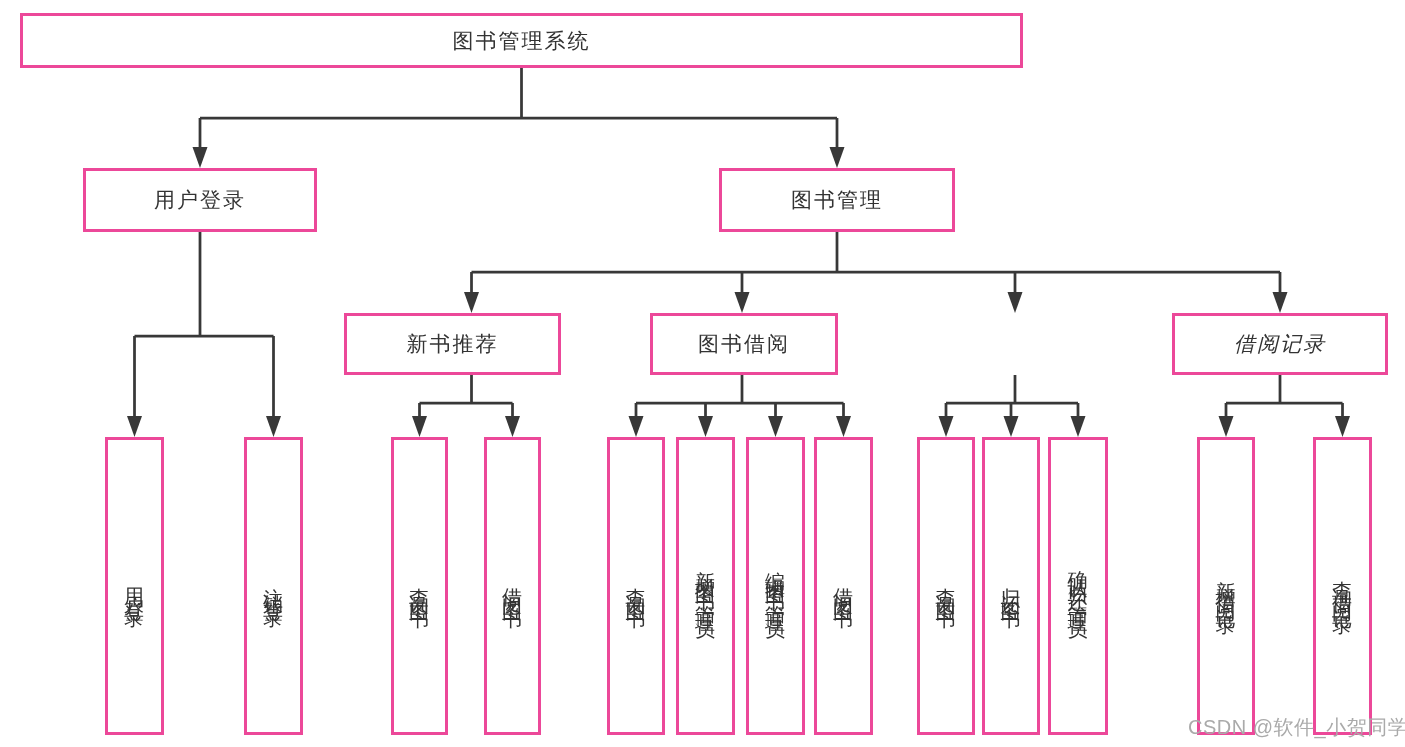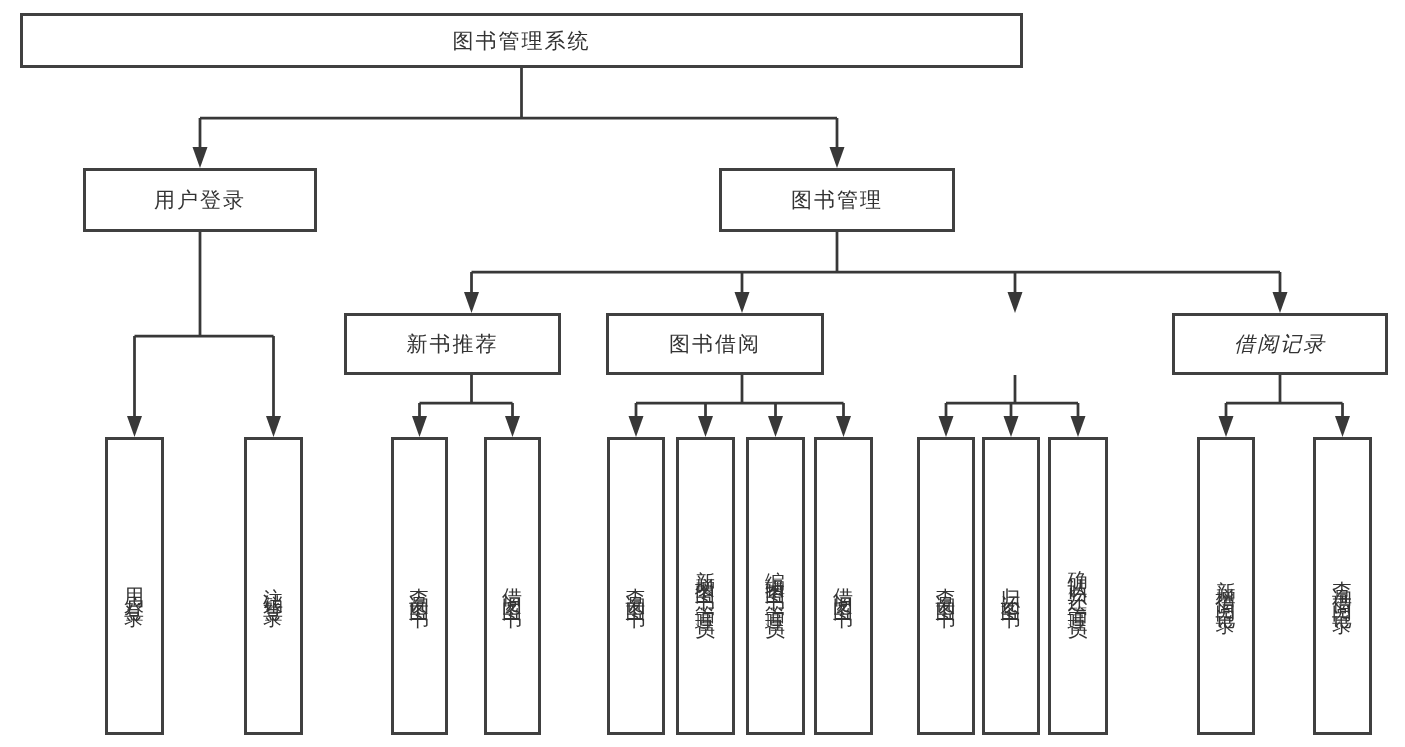--- a/index.html
+++ b/index.html
@@ -23,21 +23,21 @@
     stroke-width: 2.75;
     fill: none;
   }
   #edges polygon {
     fill: #383838;
     stroke: none;
   }
   .node {
     position: absolute;
     box-sizing: border-box;
-    border: 3px solid #404040;
+    border: 3px solid #ec4899;
     background: #ffffff;
     display: flex;
     align-items: center;
     justify-content: center;
     z-index: 2;
   }
   .hbox {
     font-size: 21px;
     letter-spacing: 2px;
     white-space: nowrap;
@@ -114,21 +114,21 @@
   </svg>
 
   <div class="node hbox" style="left:20px; top:13px; width:1003px; height:55px;">图书管理系统</div>
 
   <div class="node hbox" style="left:83px; top:168px; width:234px; height:64px;">用户登录</div>
 
   <div class="node hbox" style="left:719px; top:168px; width:236px; height:64px;">图书管理</div>
 
   <div class="node hbox" style="left:344px; top:313px; width:217px; height:62px;">新书推荐</div>
 
-  <div class="node hbox" style="left:606px; top:313px; width:218px; height:62px;">图书借阅</div>
+  <div class="node hbox" style="left:650px; top:313px; width:188px; height:62px;">图书借阅</div>
 
 
   <div class="node hbox" style="left:1172px; top:313px; width:216px; height:62px;font-style:italic;">借阅记录</div>
 
   <div class="node vbox" style="left:105px; width:59px;">
     <span class="vtext">用户登录</span>
   </div>
   <div class="node vbox" style="left:244px; width:59px;">
     <span class="vtext">注销登录</span>
   </div>
@@ -163,14 +163,15 @@
     <span class="vtext">确认归还（管理员）</span>
   </div>
 
   <div class="node vbox" style="left:1197px; width:58px;">
     <span class="vtext">新增借阅记录</span>
   </div>
   <div class="node vbox" style="left:1313px; width:59px;">
     <span class="vtext">查询借阅记录</span>
   </div>
 
+  <div id="watermark">CSDN @软件_小贺同学</div>
 
 </div>
 
 </body></html>

